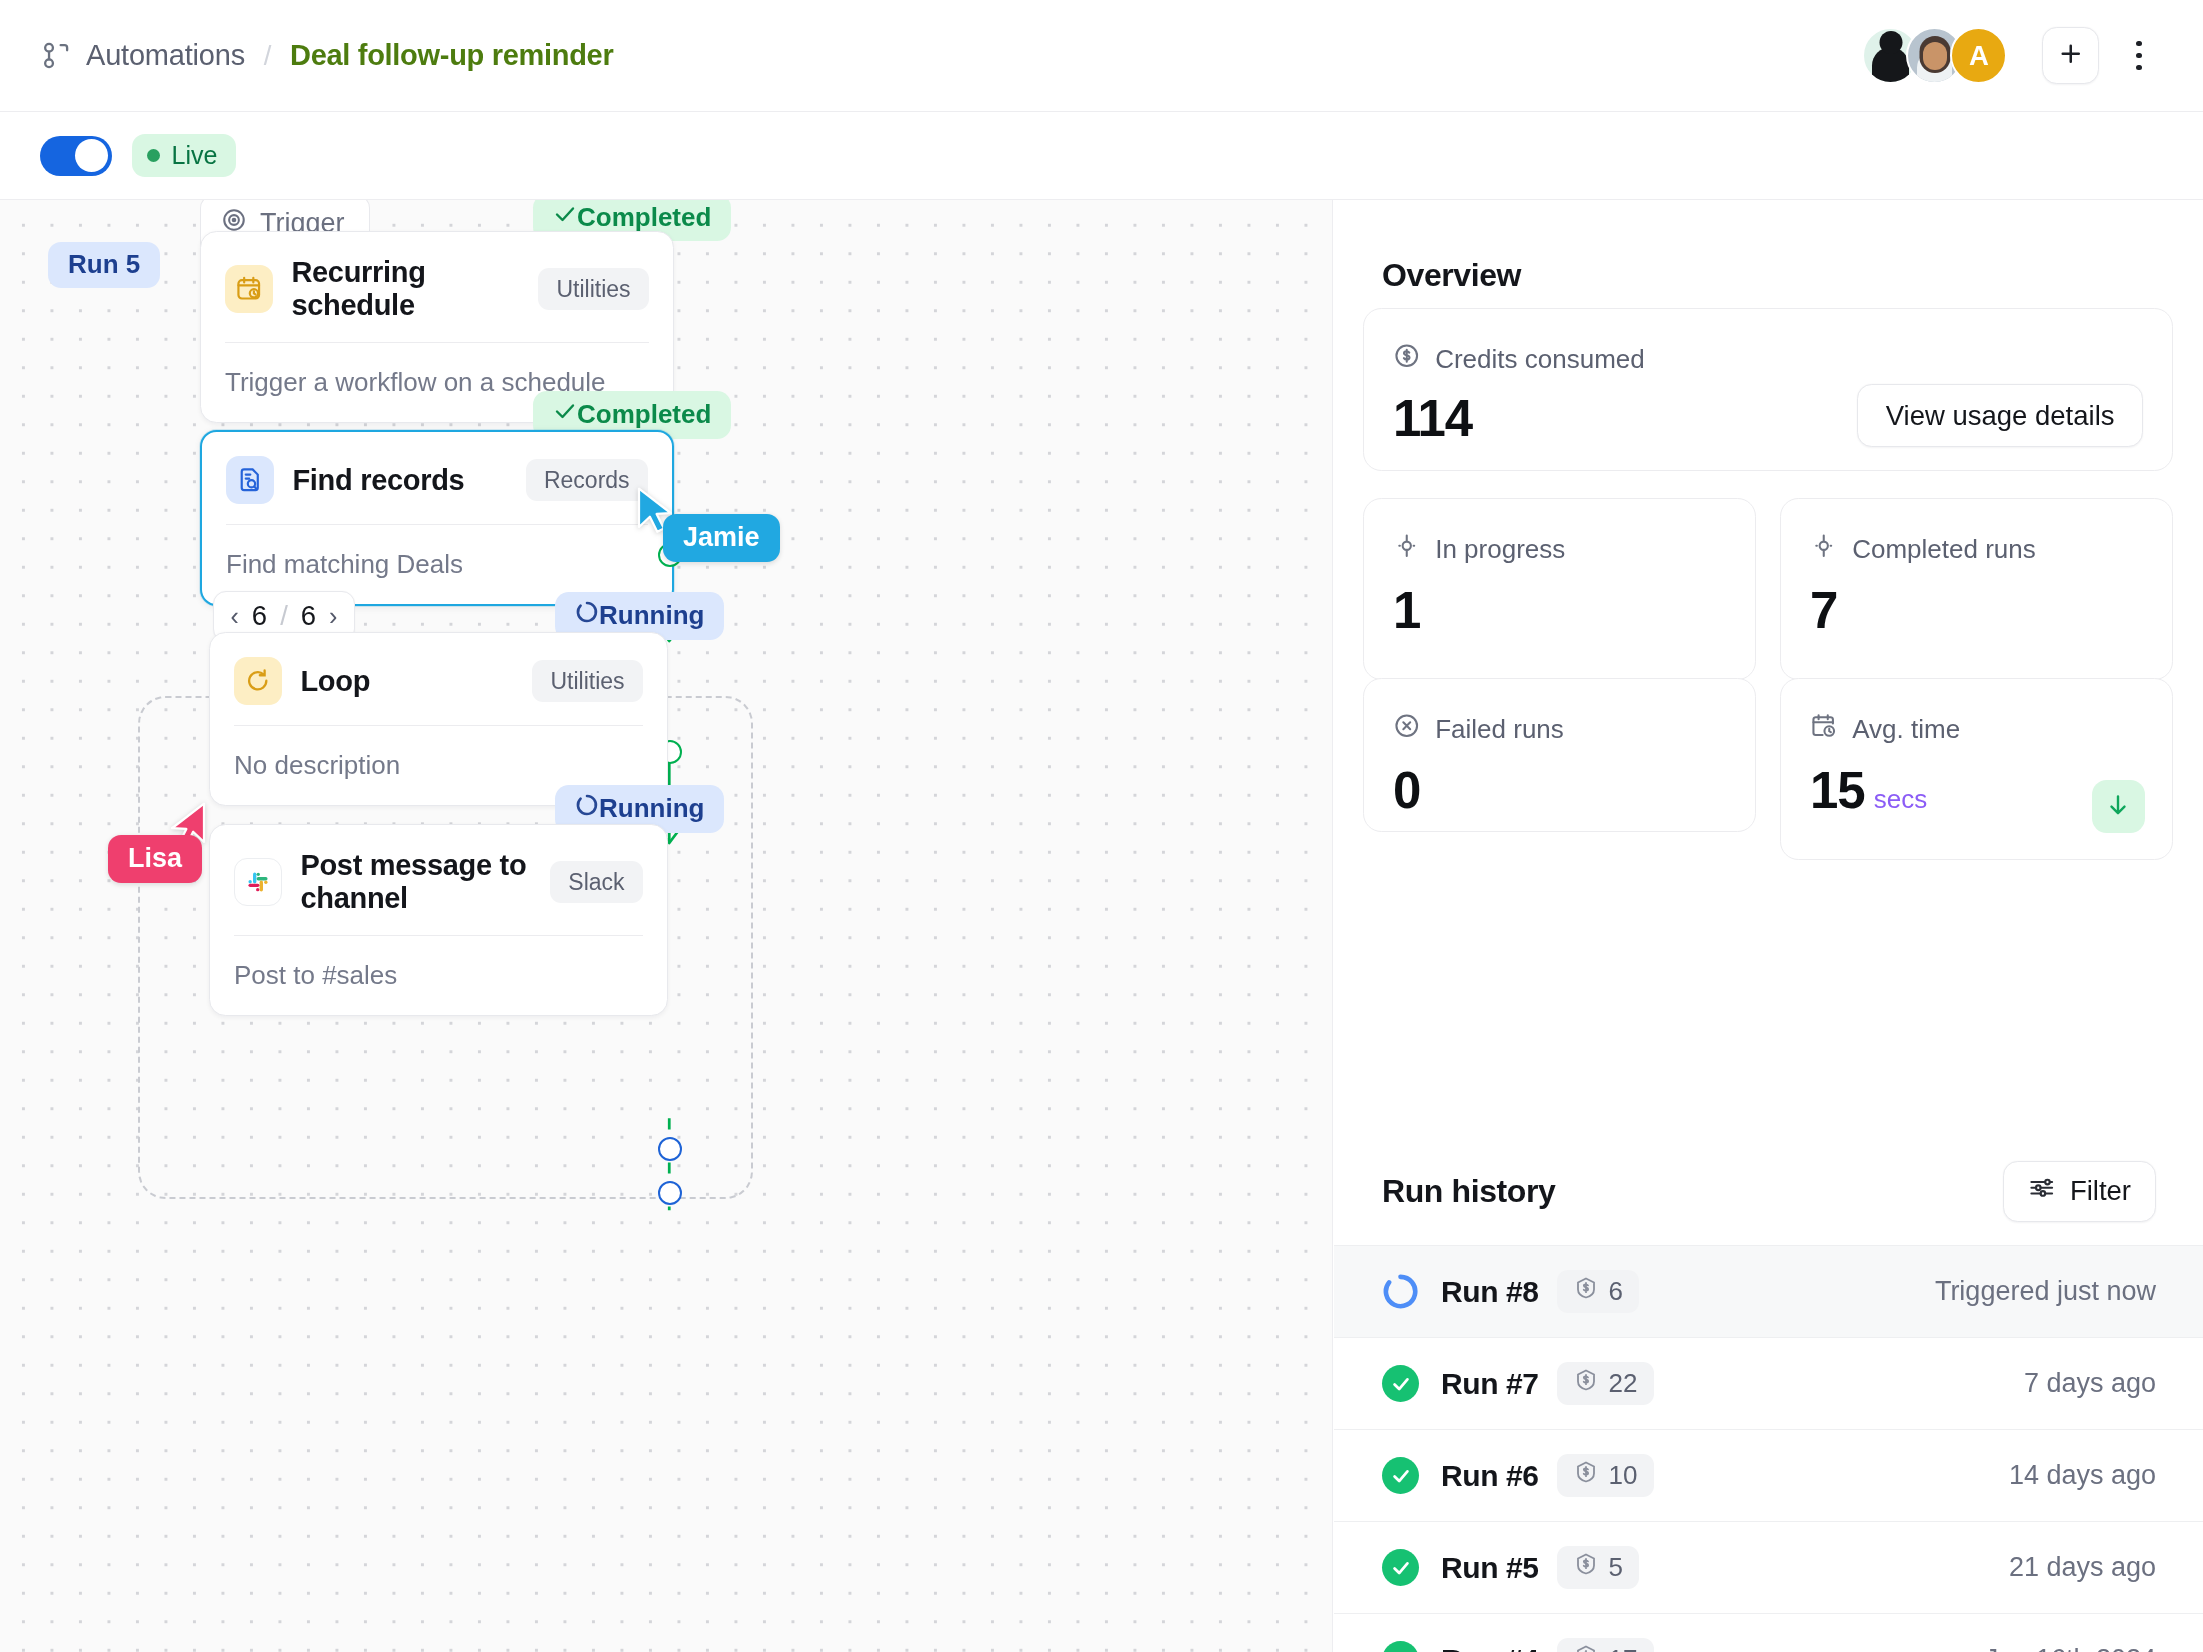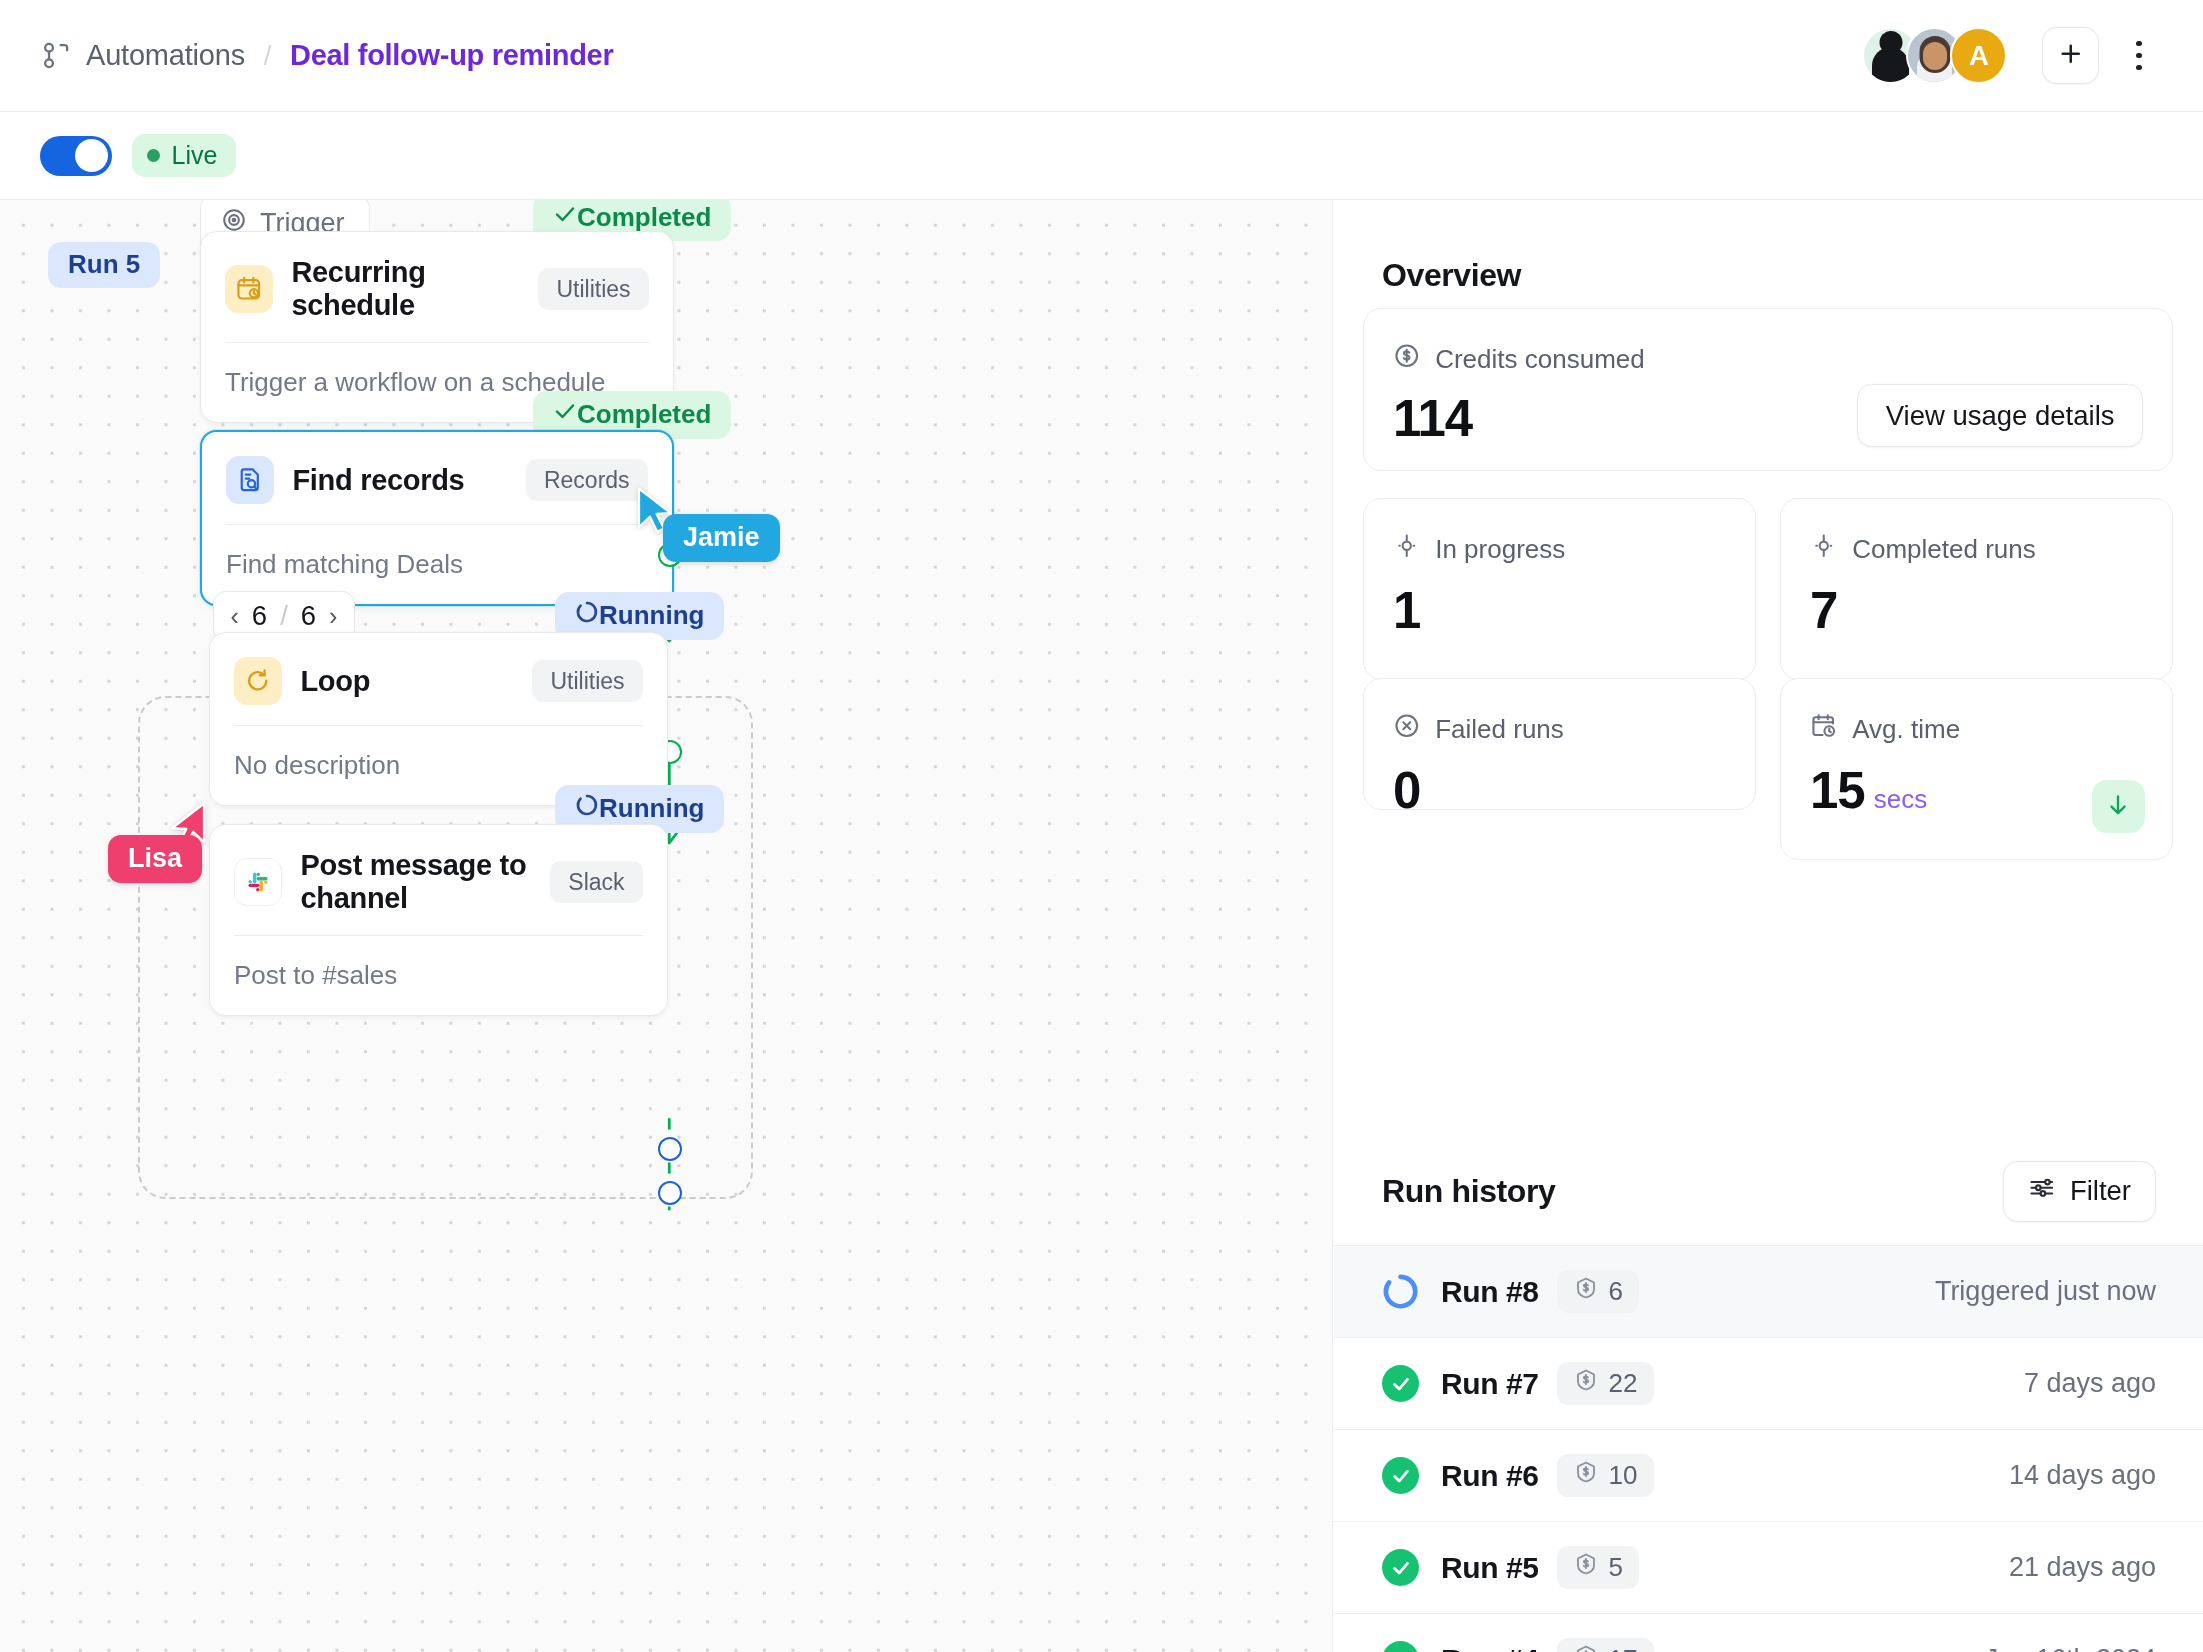--- a/index.html
+++ b/index.html
@@ -15,21 +15,21 @@
   
   .topbar {
     position: absolute; left: 0; top: 0; width: 2204px; height: 112px;
     background: #fff; border-bottom: 0.9px solid #ededf0;
     display: flex; align-items: center; padding: 0 40px;
   }
   .breadcrumb { display: flex; align-items: center; gap: 15px; }
   .bc-icon { width: 31px; height: 31px; display: block; color: #6b7280; }
   .bc-root { font-size: 29px; color: #5b6070; letter-spacing: -0.2px; }
   .bc-sep { font-size: 27.5px; color: #d2d5dc; margin: 0 3.7px; }
-  .bc-current { font-size: 29px; color: #6d28d9; font-weight: 600; letter-spacing: -0.3px; }
+  .bc-current { font-size: 29px; color: #4d7c0f; font-weight: 600; letter-spacing: -0.3px; }
 
   .topbar-right { margin-left: auto; display: flex; align-items: center; gap: 0; }
   .avatars { display: flex; align-items: center; }
   .avatar {
     width: 57px; height: 57px; border-radius: 50%;
     border: 2.8px solid #fff; margin-left: -13px;
     display: flex; align-items: center; justify-content: center;
     overflow: hidden; position: relative;
   }
   .avatar:first-child { margin-left: 0; }
@@ -442,21 +442,21 @@
           <svg viewBox="0 0 24 24" fill="none" stroke="currentColor" stroke-width="1.8" stroke-linecap="round">
               <circle cx="12" cy="12" r="3.6"></circle>
               <path d="M12 3v4.5M12 16.5V21M6 12h-.5M18.5 12H18"></path>
             </svg>
         </span>
         <span>Completed runs</span>
       </div>
       <div class="stat-value" style="position:absolute; left:29px; top:86px;">7</div>
     </div>
 
-    <div class="stat-card" style="left:29px; top:478px; width:393px; height:132px;">
+    <div class="stat-card" style="left:29px; top:478px; width:393px; height:154px;">
       <div class="stat-label" style="position:absolute; left:29px; top:33px;">
         <span>
           <svg viewBox="0 0 24 24" fill="none" stroke="currentColor" stroke-width="1.8" stroke-linecap="round">
               <circle cx="12" cy="12" r="9"></circle>
               <path d="M9 9l6 6M15 9l-6 6"></path>
             </svg>
         </span>
         <span>Failed runs</span>
       </div>
       <div class="stat-value" style="position:absolute; left:29px; top:86px;">0</div>

